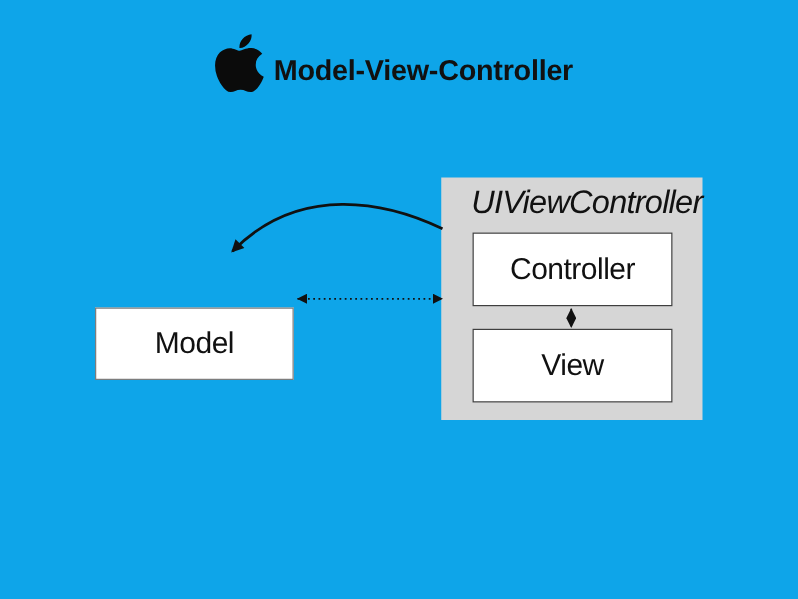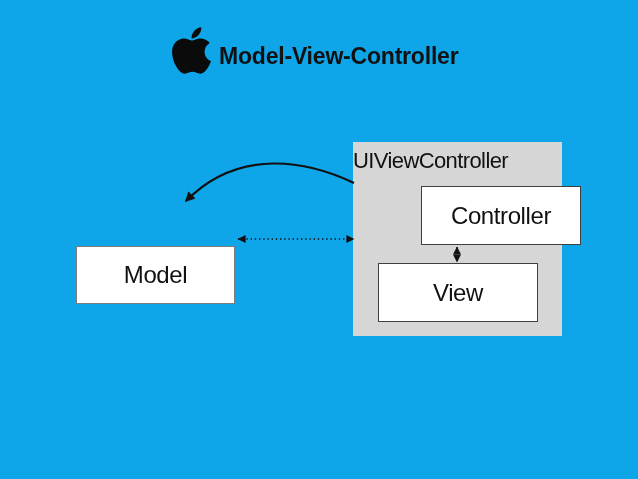--- a/index.html
+++ b/index.html
@@ -37,43 +37,43 @@
     top: 142px;
     width: 209px;
     height: 194px;
     background: #d6d6d6;
   }
   .uivc-label {
     position: absolute;
     top: 5px;
     left: 0;
     right: 0;
-    text-align: left;
-    font-size: 22px;
+    text-align: right;
+    font-size: 26px;
     letter-spacing: -0.6px;
     line-height: 28px;
     white-space: nowrap;
+    font-style: italic;
   }
   .node {
     position: absolute;
     background: #ffffff;
     display: flex;
     align-items: center;
     justify-content: center;
     font-size: 24px;
     letter-spacing: -0.4px;
     box-sizing: border-box;
   }
   .controller-node {
     left: 25px;
     top: 44px;
     width: 160px;
     height: 59px;
     border: 1.5px solid #3f3f3f;
-    margin-left: 43px;
   }
   .view-node {
     left: 25px;
     top: 121px;
     width: 160px;
     height: 59px;
     border: 1.5px solid #3f3f3f;
   }
   .model-node {
     left: 76px;

